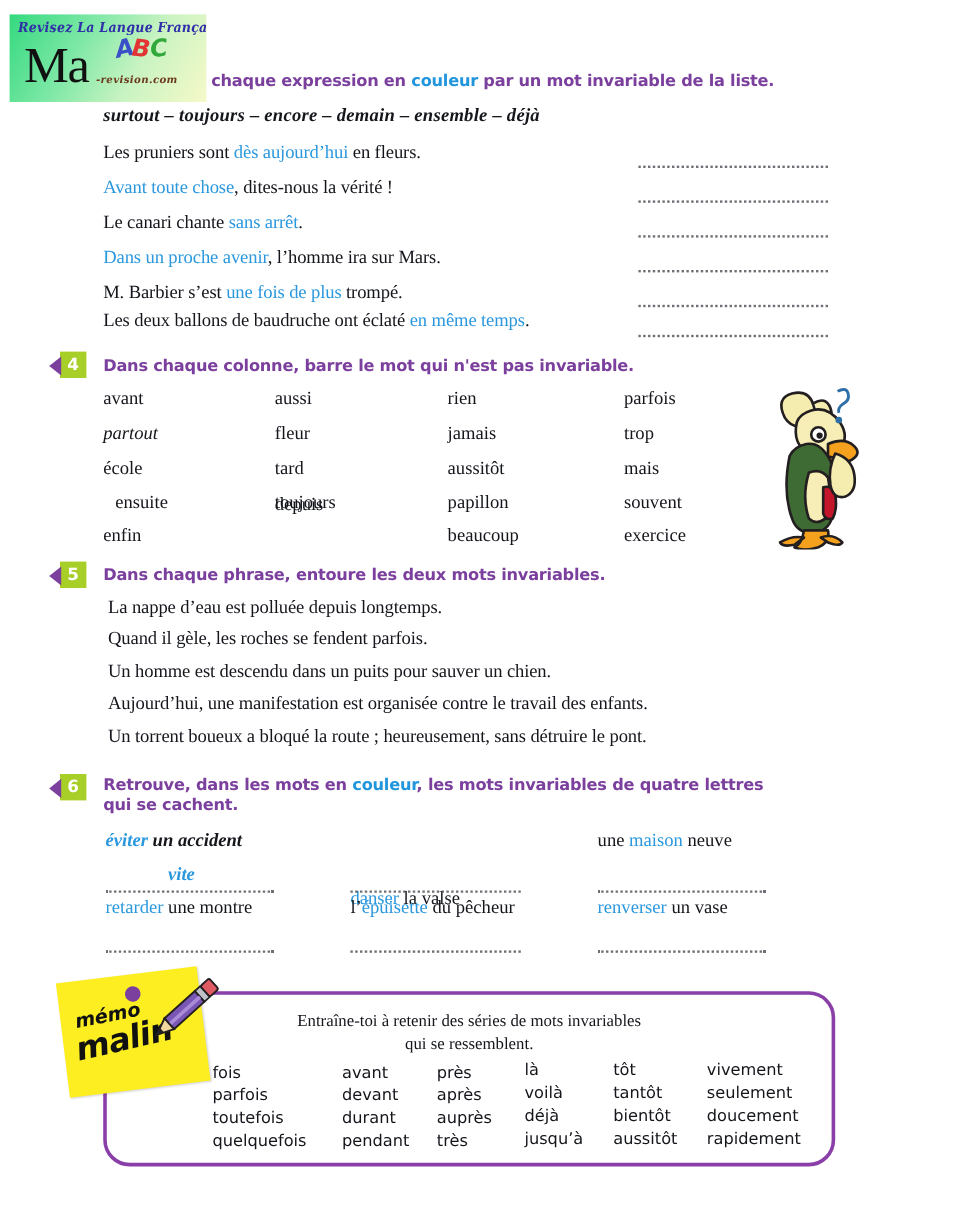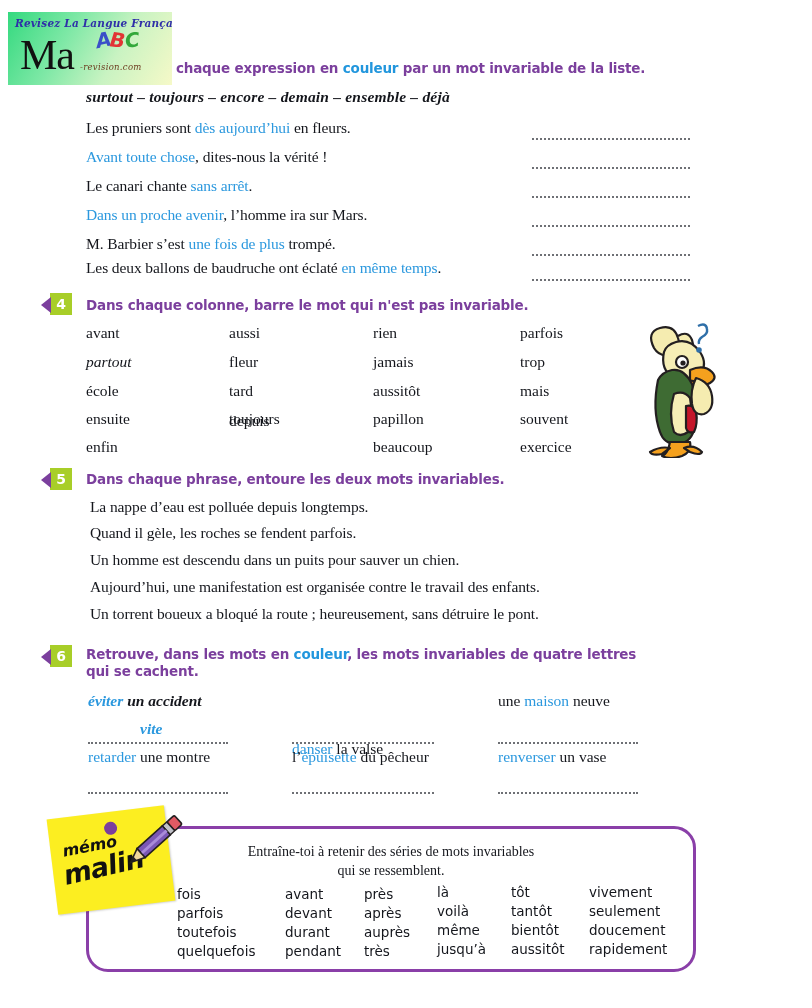--- a/index.html
+++ b/index.html
@@ -53,21 +53,21 @@
     color: #111;
     line-height: 1;
     letter-spacing: -1px;
   }
   .logo-dom {
     position: absolute;
     left: 72px;
     top: 50px;
     font-family: "DejaVu Serif", serif;
     font-style: italic;
-    font-weight: normal;
+    font-weight: bold;
     font-size: 8.5px;
     color: #6b3a1e;
     letter-spacing: 0.3px;
   }
   .logo-abc {
     position: absolute;
     left: 88px;
     top: 16px;
     font-family: "DejaVu Sans", sans-serif;
     font-weight: bold;
@@ -279,21 +279,21 @@
 
   <div class="marker" style="left:50px; top:293px;">
     <span class="tri"></span>
     <span class="num">4</span>
   </div>
   <div class="ex-head" style="left:86px; top:297px;">Dans chaque colonne, barre le mot qui n'est pas invariable.</div>
 
   <div class="col-word" style="left:86px;  top:324px;">avant</div>
   <div class="col-word" style="left:86px;  top:353px;font-style:italic;">partout</div>
   <div class="col-word" style="left:86px;  top:382px;">école</div>
-  <div class="col-word" style="left:86px;  top:410px;text-align:right;">ensuite</div>
+  <div class="col-word" style="left:96px;  top:410px;text-align:right;">ensuite</div>
   <div class="col-word" style="left:86px;  top:438px;">enfin</div>
 
   <div class="col-word" style="left:229px; top:324px;">aussi</div>
   <div class="col-word" style="left:229px; top:353px;">fleur</div>
   <div class="col-word" style="left:229px; top:382px;">tard</div>
   <div class="col-word" style="left:229px; top:410px;">toujours</div>
   <div class="col-word" style="left:229px; top:412px;">depuis</div>
 
   <div class="col-word" style="left:373px; top:324px;">rien</div>
   <div class="col-word" style="left:373px; top:353px;">jamais</div>
@@ -383,21 +383,21 @@
     </div>
     <div class="memo-col" style="left:275px; top:56px;">
       <div>près</div>
       <div>après</div>
       <div>auprès</div>
       <div>très</div>
     </div>
     <div class="memo-col" style="left:348px; top:54px;">
       <div>là</div>
       <div>voilà</div>
-      <div>même</div>
+      <div>déjà</div>
       <div>jusqu’à</div>
     </div>
     <div class="memo-col" style="left:422px; top:54px;">
       <div>tôt</div>
       <div>tantôt</div>
       <div>bientôt</div>
       <div>aussitôt</div>
     </div>
     <div class="memo-col" style="left:500px; top:54px;">
       <div>vivement</div>

